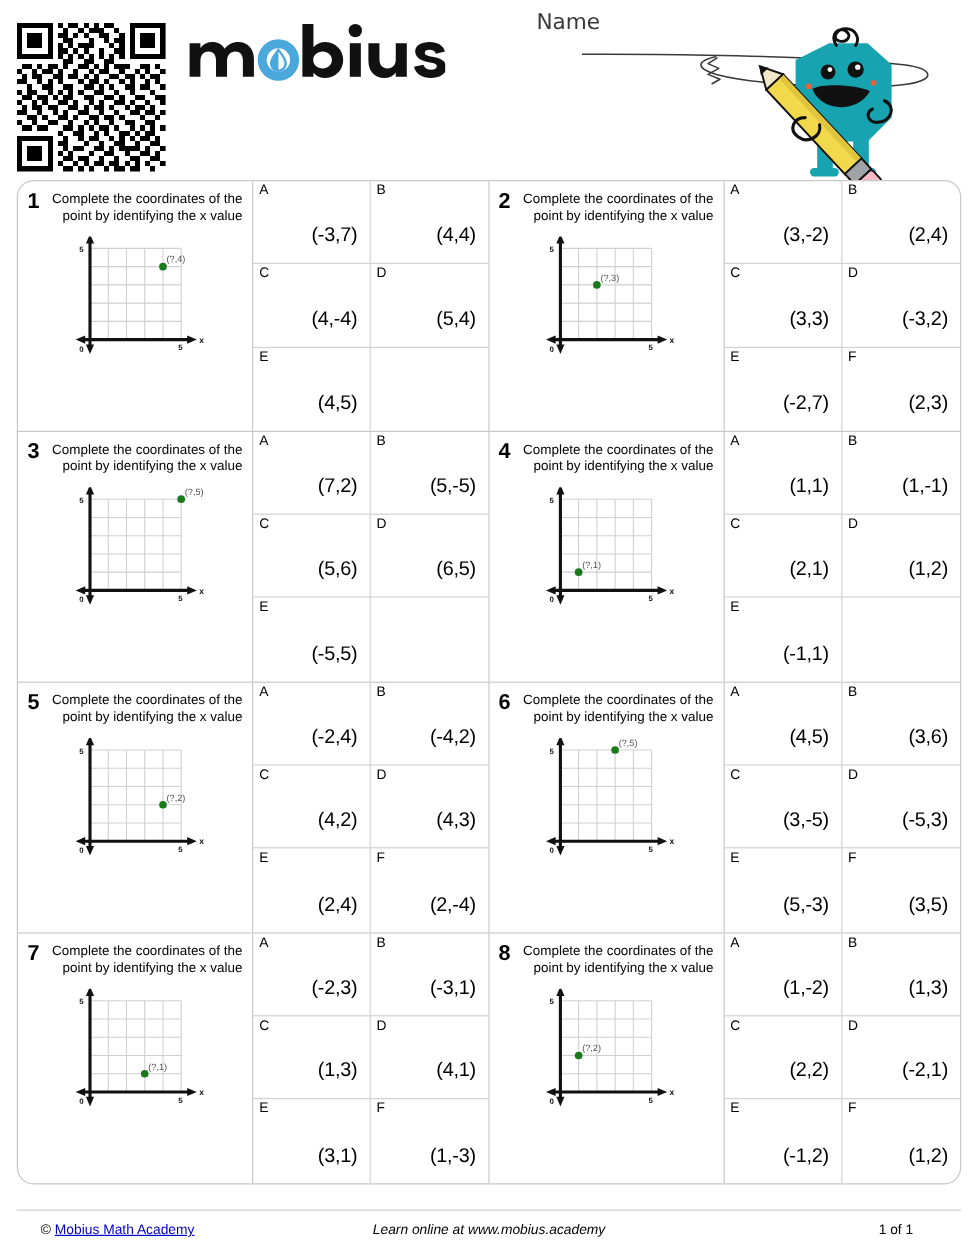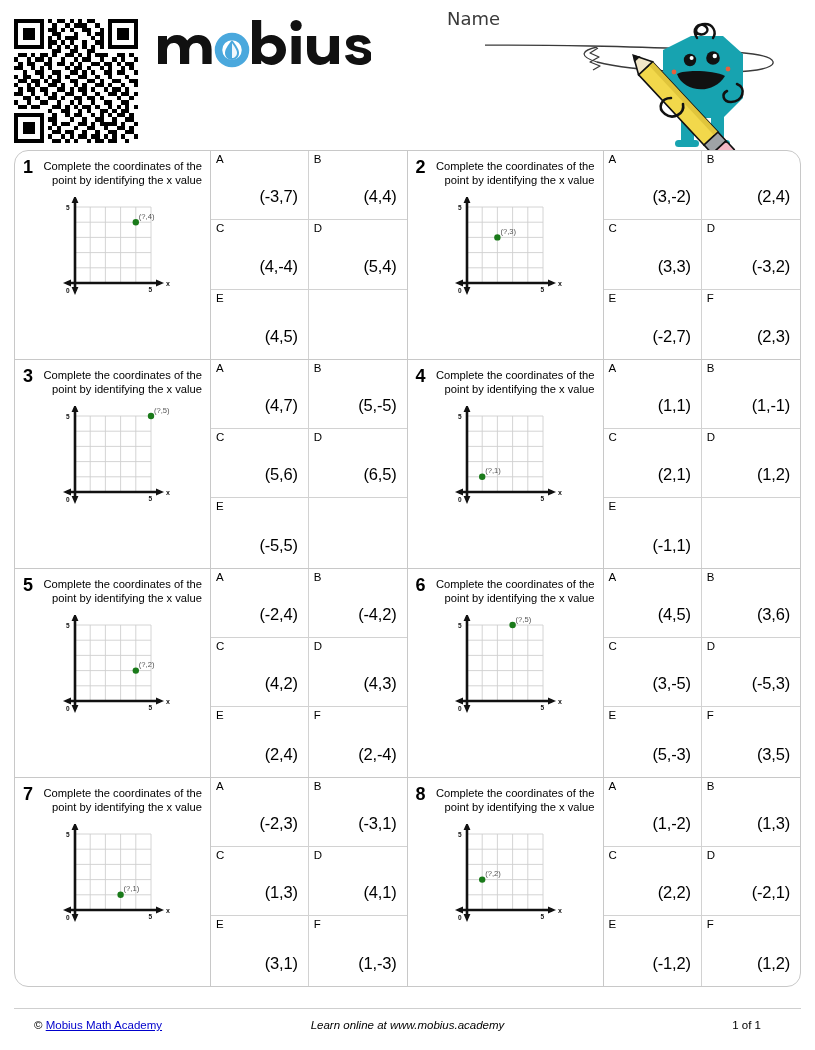--- a/index.html
+++ b/index.html
@@ -698,21 +698,21 @@
                 <text x="95.5" y="95" font-size="6.5" font-family="Liberation Sans, sans-serif" font-weight="bold" fill="#111">5</text>
                 <text x="13" y="96" font-size="6.5" font-family="Liberation Sans, sans-serif" font-weight="bold" fill="#111">0</text>
                 <circle cx="98" cy="10" r="3.2" fill="#1a7a1a"></circle>
                 <text x="101" y="6.5" font-size="7.6" font-family="Liberation Sans, sans-serif" fill="#555">(?,5)</text>
               </svg>
             </div>
           </div>
           <div class="answers">
             <div class="ans">
               <div class="ans-letter">A</div>
-              <div class="ans-value">(4,7)</div>
+              <div class="ans-value">(7,2)</div>
             </div>
             <div class="ans col2">
               <div class="ans-letter">B</div>
               <div class="ans-value">(5,-5)</div>
             </div>
             <div class="ans">
               <div class="ans-letter">C</div>
               <div class="ans-value">(5,6)</div>
             </div>
             <div class="ans col2">

